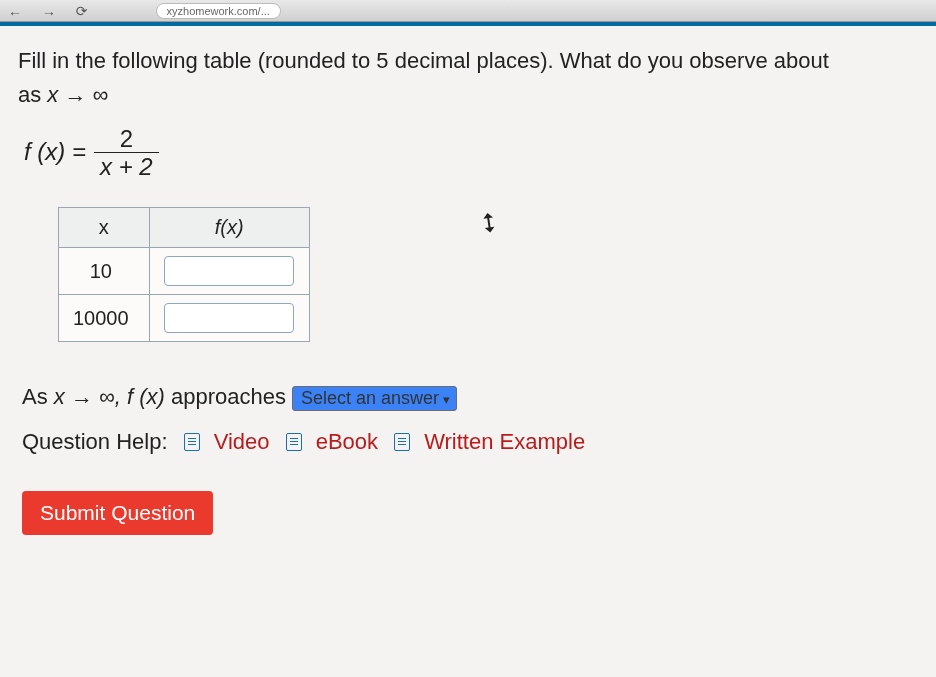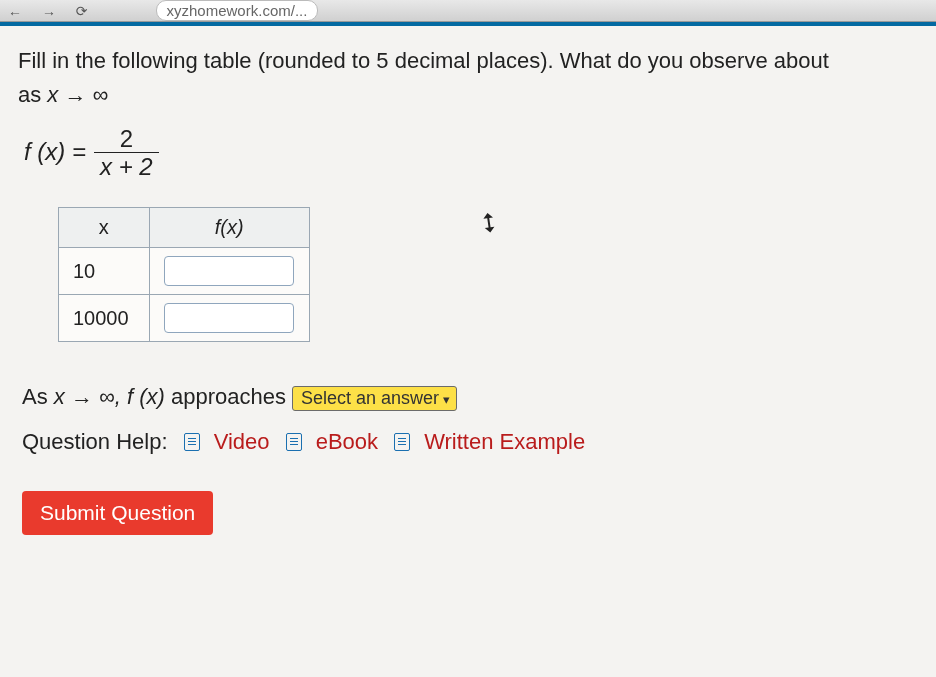--- a/index.html
+++ b/index.html
@@ -22,21 +22,21 @@
     padding:0 8px;
     font-size:12px;
     color:#555;
   }
   .addr {
     margin-left:60px;
     background:#fff;
     border:1px solid #bbb;
     border-radius:10px;
     padding:1px 10px;
-    font-size:15px;
+    font-size:11px;
     color:#666;
   }
   .page {
     background: #f4f3f1;
     margin: 0;
     padding: 20px 18px 16px 18px;
     height: 655px;
     border-top:4px solid #0369a1;
     position:relative;
   }
@@ -80,40 +80,40 @@
     text-align:center;
     color:#222;
   }
   table.data th {
     background:#eef0f0;
     font-weight:normal;
     font-style: italic;
   }
   table.data th:first-child { width:90px; font-style:normal;}
   table.data th:last-child { width:160px;}
-  table.data td:first-child { text-align:left; padding-right:20px;margin-top:8px;}
+  table.data td:first-child { text-align:center; padding-right:20px;margin-top:8px;}
   .cell-input {
     width: 130px;
     height: 30px;
     border: 1px solid #8fa6bd;
     border-radius: 4px;
     background:#fff;
     font-size:18px;
     padding:2px 6px;
   }
   .approach {
     font-size: 22px;
     color:#222;
     margin: 42px 0 18px 4px;
   }
   .select-box {
     display:inline-block;
     border:1px solid #6b6b6b;
     border-radius:3px;
-    background:#fde047;
+    background:#3b82f6;
     font-size:18px;
     padding:1px 6px 1px 8px;
     color:#333;
     vertical-align: middle;
   }
   .select-box .chev {
     font-size:13px;
     margin-left:4px;
   }
   .help {

